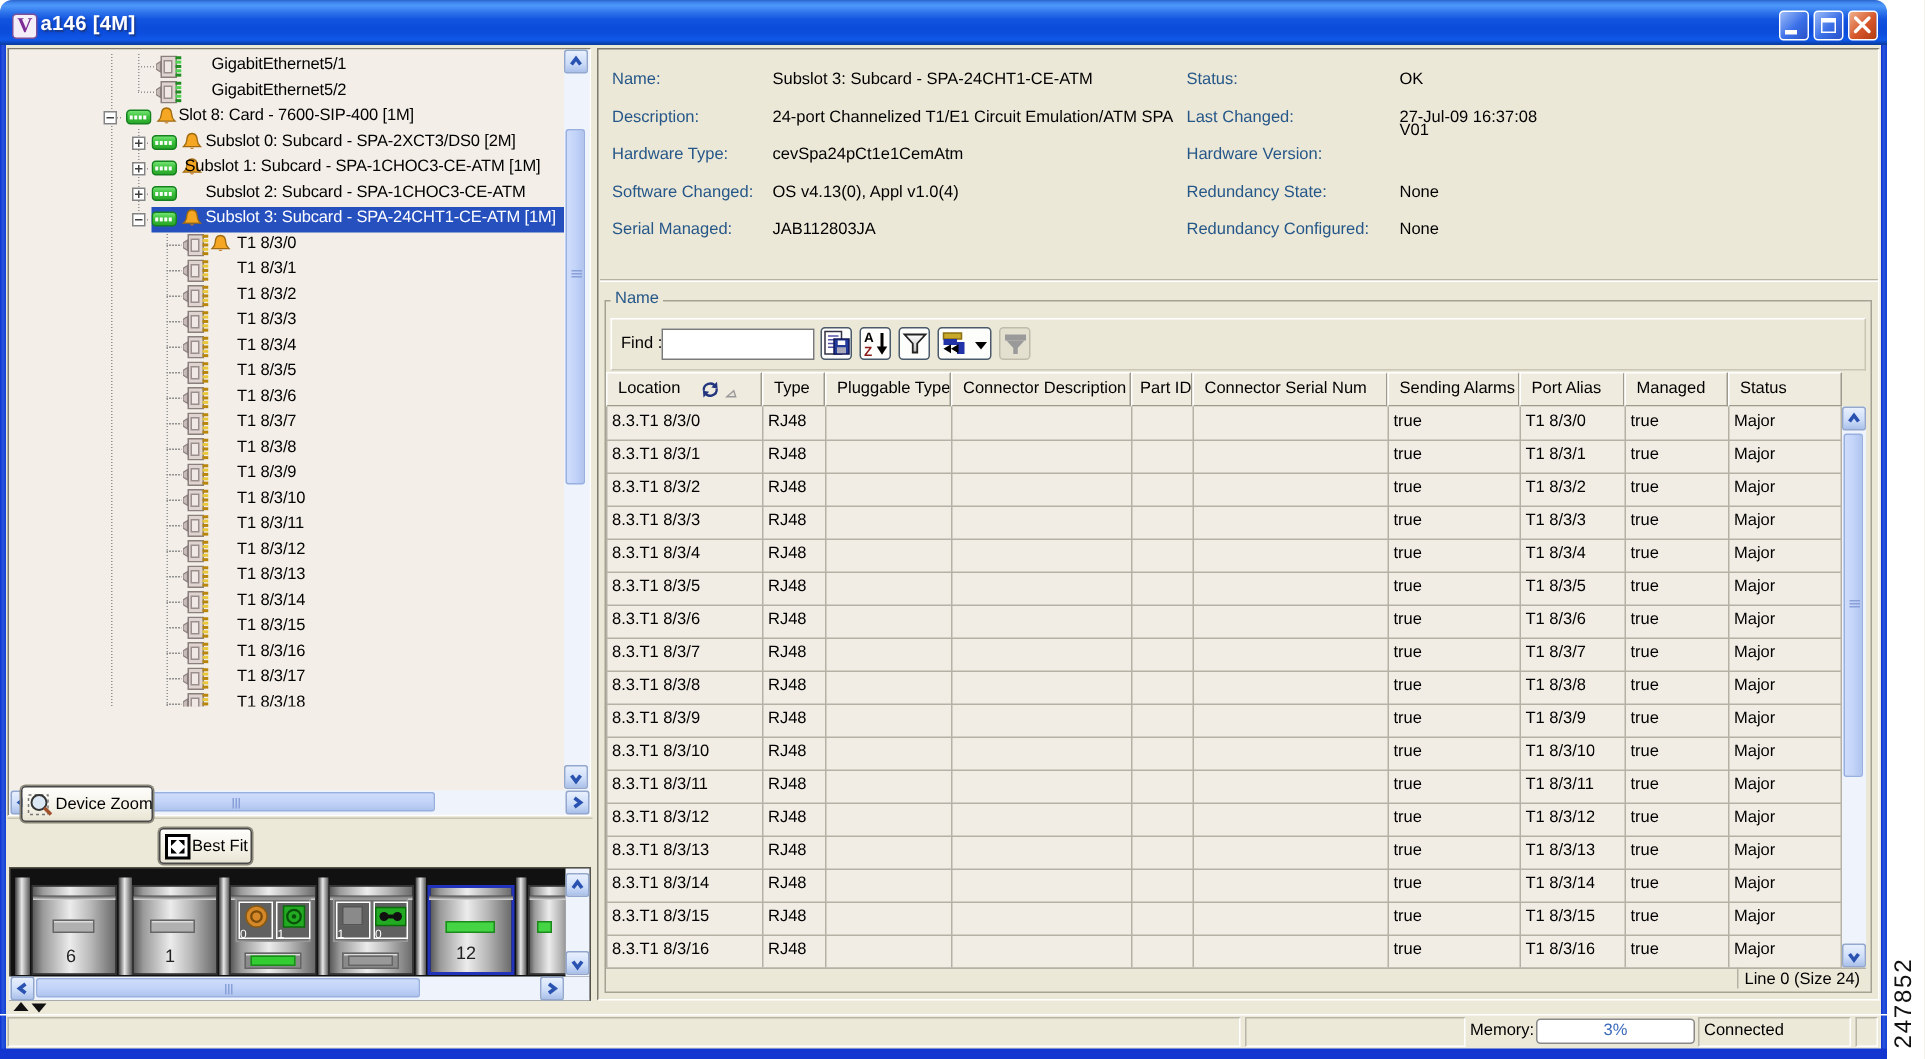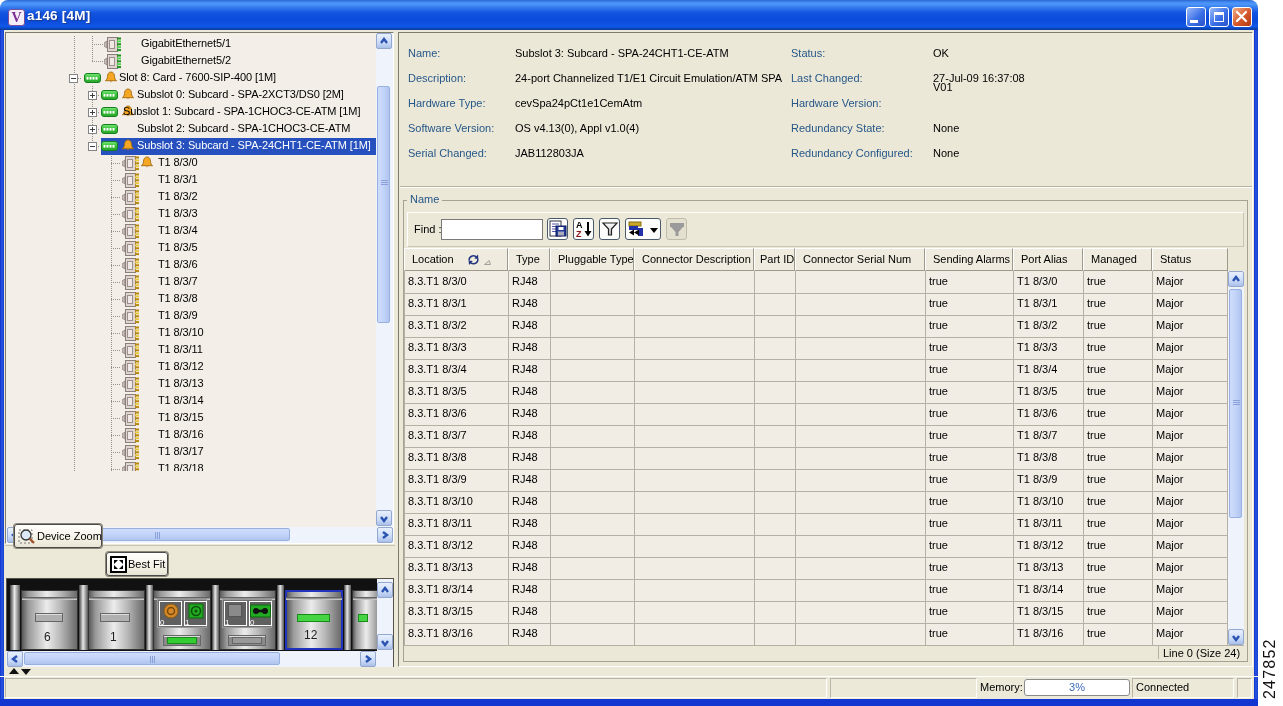--- a/index.html
+++ b/index.html
@@ -564,25 +564,25 @@
 <div class="plab" style="left:791px;top:47px">Status:</div>
 <div class="pval" style="left:933px;top:47px">OK</div>
 <div class="plab" style="left:408px;top:72px">Description:</div>
 <div class="pval" style="left:515px;top:72px">24-port Channelized T1/E1 Circuit Emulation/ATM SPA</div>
 <div class="plab" style="left:791px;top:72px">Last Changed:</div>
 <div class="pval" style="left:933px;top:72px">27-Jul-09 16:37:08</div>
 <div class="plab" style="left:408px;top:97px">Hardware Type:</div>
 <div class="pval" style="left:515px;top:97px">cevSpa24pCt1e1CemAtm</div>
 <div class="plab" style="left:791px;top:97px">Hardware Version:</div>
 <div class="pval" style="left:933px;top:81px">V01</div>
-<div class="plab" style="left:408px;top:122px">Software Version:</div>
+<div class="plab" style="left:408px;top:122px">Software Changed:</div>
 <div class="pval" style="left:515px;top:122px">OS v4.13(0), Appl v1.0(4)</div>
 <div class="plab" style="left:791px;top:122px">Redundancy State:</div>
 <div class="pval" style="left:933px;top:122px">None</div>
-<div class="plab" style="left:408px;top:147px">Serial Changed:</div>
+<div class="plab" style="left:408px;top:147px">Serial Managed:</div>
 <div class="pval" style="left:515px;top:147px">JAB112803JA</div>
 <div class="plab" style="left:791px;top:147px">Redundancy Configured:</div>
 <div class="pval" style="left:933px;top:147px">None</div>
 <div class="abs" style="left:400px;top:186px;width:852px;height:1px;background:#b5b2a2"></div>
 <div class="abs" style="left:400px;top:187px;width:852px;height:1px;background:#fff"></div>
 <div class="gb" style="left:403px;top:200px;width:845px;height:462px"></div>
 <div class="abs" style="left:407px;top:193px;background:#ece8d8;padding:0 3px;font-size:11px;color:#255788">Name</div>
 <div class="abs" style="left:407px;top:212px;width:837px;height:35px;border:1px solid #c8c5b5;border-top-color:#fff;border-left-color:#fff;background:#ece8d8"></div>
 <div class="abs" style="left:414px;top:223px;font-size:11px;color:#000">Find :</div>
 <div class="abs" style="left:441px;top:219px;width:102px;height:21px;background:#fff;border:1px solid #7a7a7a"></div>

